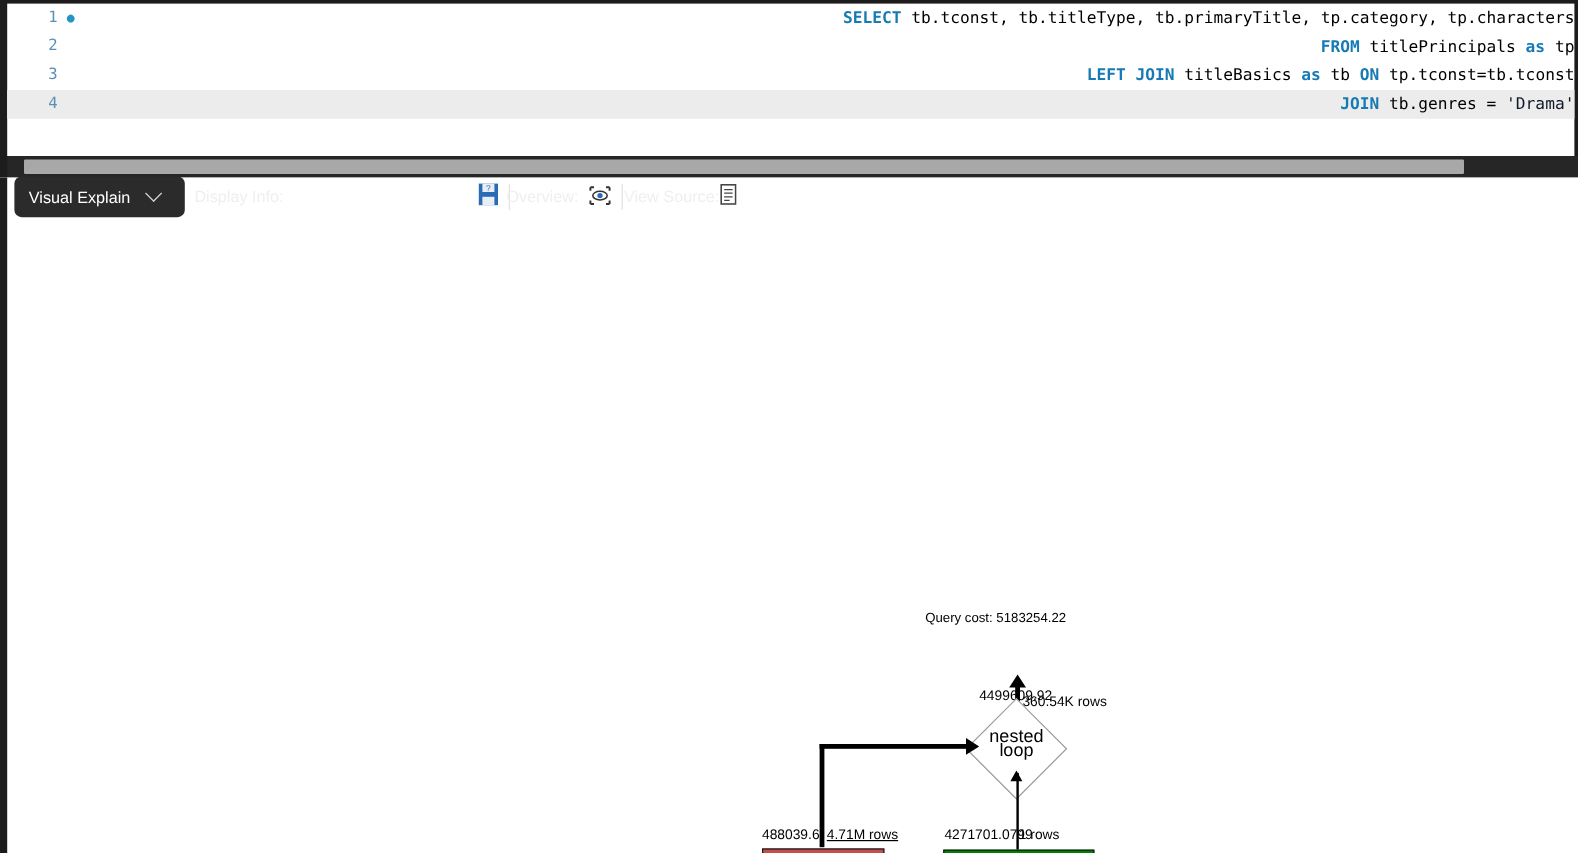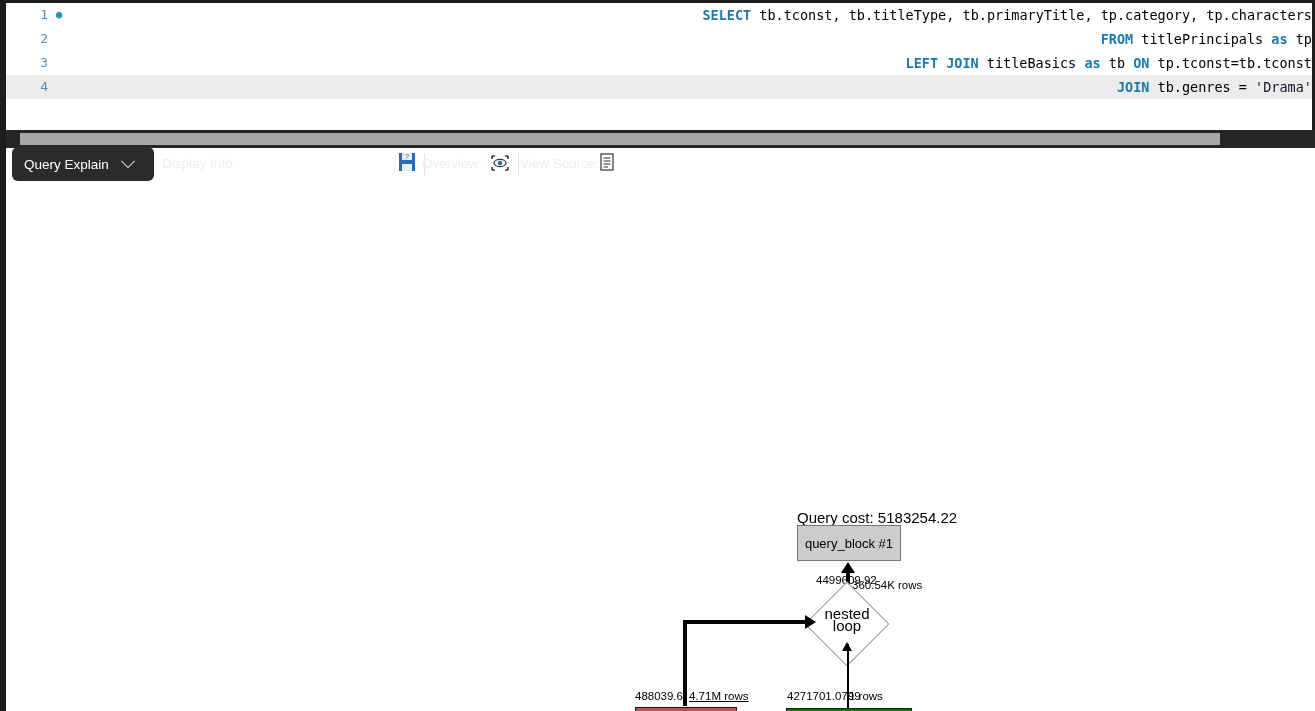--- a/index.html
+++ b/index.html
@@ -152,21 +152,21 @@
     position: absolute;
     left: 791px; top: 345px;
     width: 104px; height: 36px;
     background: #cccccc;
     border: 1.5px solid #777777;
     display: flex; align-items: center; justify-content: center;
     font-size: 13px;
     color: #000000;
     cursor: pointer;
   }
-  #qcost { left: 791px; top: 329px; font-size: 15px; }
+  #qcost { left: 765px; top: 329px; font-size: 11px; }
 
   
   .diamond {
     position: absolute;
     left: 811px; top: 414px;
     width: 60px; height: 60px;
     background: #ffffff;
     border: 1.4px solid #999999;
     transform: rotate(45deg);
     cursor: pointer;
@@ -232,21 +232,21 @@
     </div>
 </div>
 
 <div class="editor-scroll-track">
   <div class="editor-scroll-thumb"></div>
 </div>
 
 <div class="toolbar">
 
   <div class="dropdown" id="dd-visual-explain">
-    <span class="label">Query Explain</span>
+    <span class="label">Visual Explain</span>
     <span class="chev"></span>
   </div>
 
   <div class="dim-label" id="lbl-display-info">Display Info:</div>
 
 
   <div class="tb-icon" id="icon-save">
     <svg width="18" height="20" viewBox="0 0 18 20">
       <rect x="1" y="1" width="16" height="18" fill="#2a6bb5"></rect>
       <rect x="4" y="1" width="10" height="7" fill="#e8eef5"></rect>
@@ -283,23 +283,20 @@
       <line x1="3.5" y1="14" x2="8" y2="14" stroke="#444" stroke-width="1.1"></line>
     </svg>
   </div>
 </div>
 
 <div class="canvas">
   <div class="canvas-inner">
 
     <div class="node-label" id="qcost">Query cost: 5183254.22</div>
 
-    <div class="qblock">
-      <span>query_block #1</span>
-    </div>
 
     <div class="edge" style="left:840px; top:392px; width:4px; height:32px;"></div>
     <div class="arrow-up" style="left:835px; top:382px;"></div>
     <div class="node-label" style="left:810px; top:394px;">4499609.92</div>
     <div class="node-label" style="left:846px; top:399px;">360.54K rows</div>
 
     <div class="diamond"></div>
     <div class="diamond-text">
       <div>nested</div>
       <div>loop</div>

